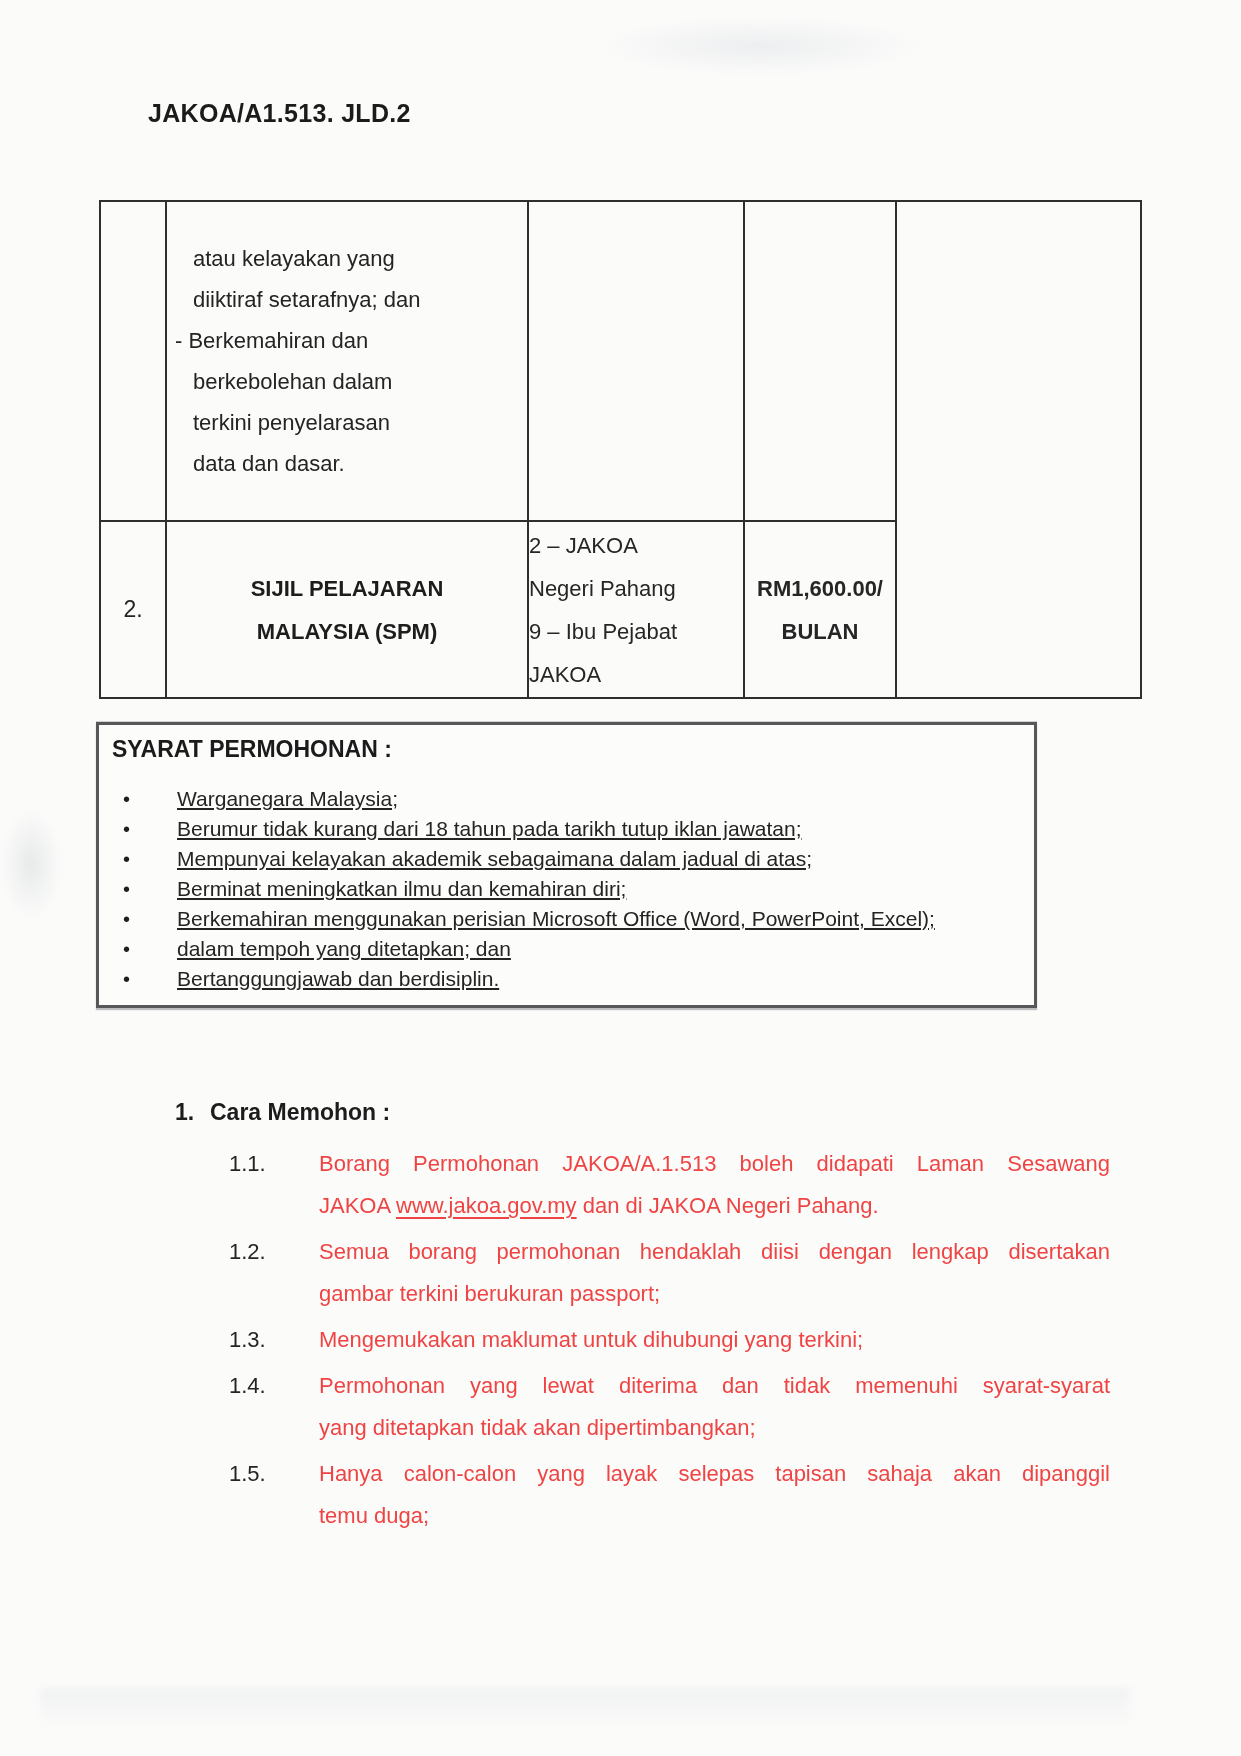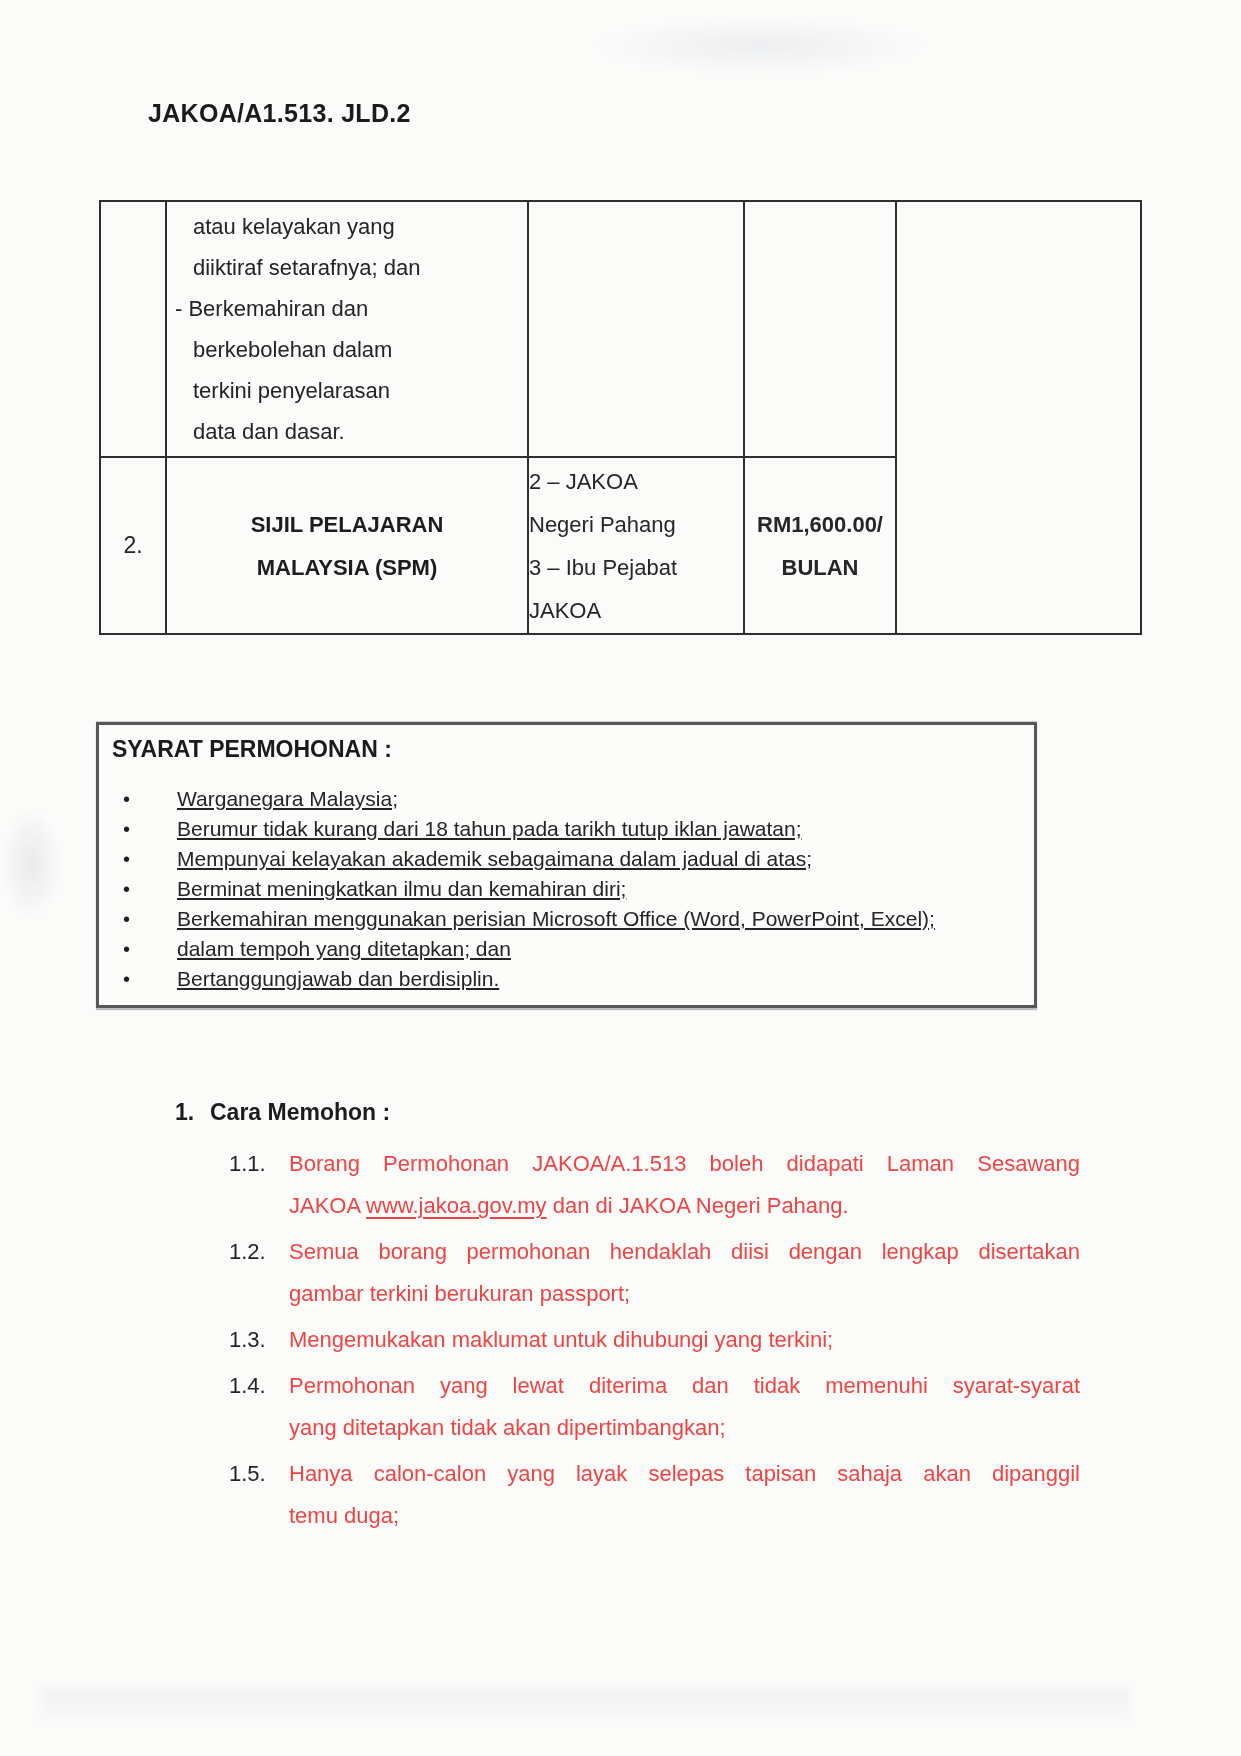--- a/index.html
+++ b/index.html
@@ -22,21 +22,21 @@
     position:absolute; left:148px; top:99px;
     font-size:25px; font-weight:bold; color:#1b1b1b; letter-spacing:.3px;
   }
 
   
   .jobtable {
     position:absolute; left:99px; top:200px;
     border-collapse:collapse; table-layout:fixed;
   }
   .jobtable td { border:2px solid #2f2f2f; vertical-align:middle; padding:0; }
-  .row1 { height:256px; }
+  .row1 { height:320px; }
   .row2 { height:177px; }
   .cell-qual-cont { padding-left:26px; }
   .tl { font-size:22px; line-height:41px; color:#242424; white-space:nowrap; }
   .tl.dash { margin-left:-18px; }
   .cell-no { text-align:center; font-size:23px; color:#242424; }
   .cell-qual { text-align:center; font-weight:bold; font-size:22px; line-height:43px; color:#1d1d1d; }
   .cell-place { padding-left:11px; }
   .cell-place .pl { font-size:22px; line-height:43px; white-space:nowrap; }
   .cell-salary { text-align:center;font-weight:bold; }
   .cell-salary .sl { font-size:22px; line-height:43px; }
@@ -55,21 +55,21 @@
            font-size:20px; line-height:30px; color:#1e1e1e; }
   .b-text { width:850px; font-size:21px; line-height:30px; color:#242424;text-decoration:underline; }
 
   
   .cara-head {
     position:absolute; left:175px; top:1099px; display:flex;
     font-size:23px; font-weight:bold; color:#1c1c1c;
   }
   .cara-head .cara-no { width:35px; }
   .cara-items { position:absolute; left:229px; top:1143px; }
-  .item { display:flex; margin-bottom:4px; }
+  .item { display:flex; margin-bottom:4px;gap:30px; }
   .item-no { flex:0 0 60px; font-size:22px; line-height:42px; color:#242424; }
   .item-text { width:791px; font-size:22px; line-height:42px; color:#ef4444; }
   .jline { text-align:justify; text-align-last:justify; }
   .link { text-decoration:underline; text-underline-offset:4px; }
 </style>
 </head>
 <body>
 
 <div class="page">
 
@@ -106,21 +106,21 @@
     </tr>
     <tr class="row2">
       <td class="cell-no">2.</td>
       <td class="cell-qual">
         <div>SIJIL PELAJARAN</div>
         <div>MALAYSIA (SPM)</div>
       </td>
       <td class="cell-place">
         <div class="pl">2 – JAKOA</div>
         <div class="pl">Negeri Pahang</div>
-        <div class="pl">3 – Ibu Pejabat</div>
+        <div class="pl">9 – Ibu Pejabat</div>
         <div class="pl">JAKOA</div>
       </td>
       <td class="cell-salary">
         <div class="sl">RM1,600.00/</div>
         <div class="sl">BULAN</div>
       </td>
     </tr>
   </tbody>
     </table>
 

